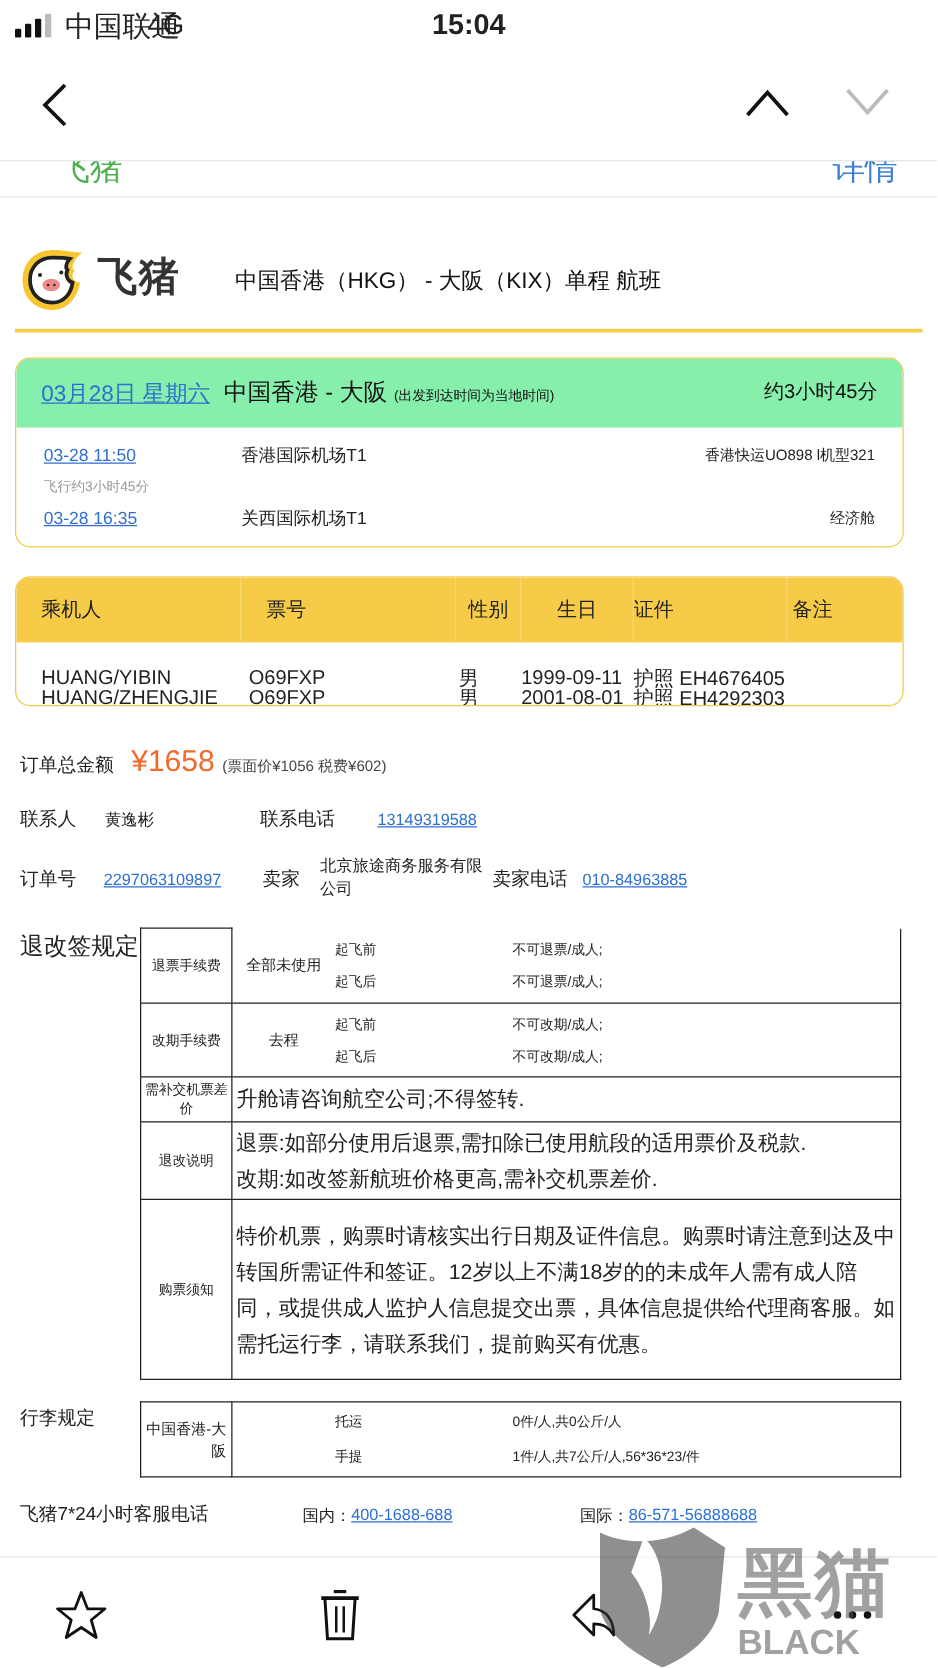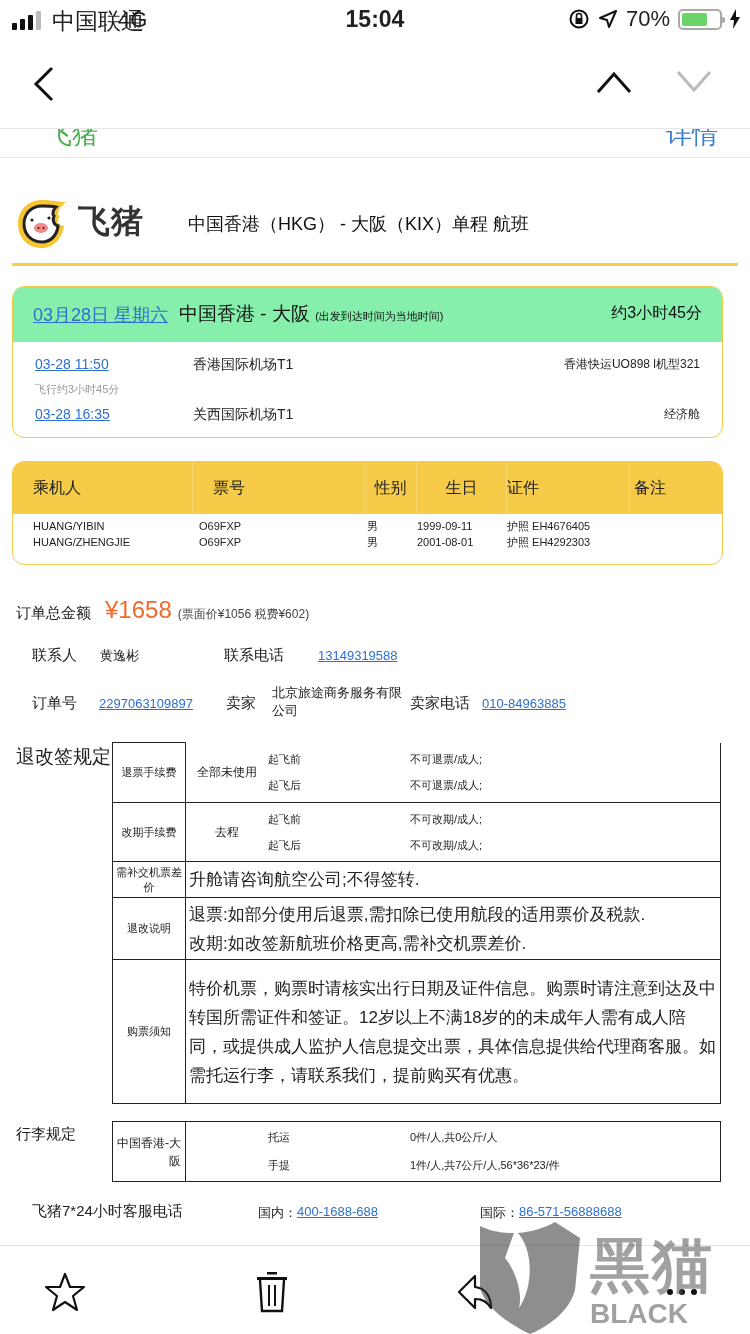--- a/index.html
+++ b/index.html
@@ -51,21 +51,21 @@
   .flight-body .fd { position: absolute; left: 22px; top: 40px; font-size: 11px; color: #999; }
   .flight-body .t2 { position: absolute; left: 22px; top: 64px; }
   .flight-body .a2 { position: absolute; left: 180px; top: 64px; }
   .flight-body .cls { position: absolute; right: 22px; top: 64px; font-size: 12px; }
 
   
   .pax-card { top: 461px; height: 104px; }
   .pax-head { display: flex; background: #f5cb47; height: 52px; align-items: center; font-size: 16px; }
   .pax-head div { height: 100%; display: flex; align-items: center; padding-left: 20px; border-right: 1px solid #f7d770; }
   .pax-head div:last-child { border-right: none; }
-  .pax-rows { padding-top: 4px; font-size: 11px; }
+  .pax-rows { padding-top: 21px; font-size: 16px; }
   .pax-row { display: flex; height: 16px; align-items: center; }
   .c1 { width: 180px; padding-left: 20px; }
   .c2 { width: 172px; padding-left: 6px; }
   .c3 { width: 52px; padding-left: 2px; }
   .c4 { width: 90px; padding-left: 0; }
   .c5 { width: 123px; padding-left: 0; }
   .c6 { flex: 1; }
   .pax-head .c1 { width: 180px; }
   .pax-head .c2 { width: 172px; }
   .pax-head .c3 { width: 52px; padding-left: 0; justify-content: center; }
@@ -74,21 +74,21 @@
   .pax-head .c6 { flex: 1; padding-left: 4px; }
 
   
   .info { position: absolute; left: 16px; font-size: 15px; color: #222; }
   .total-row { top: 596px; display: flex; align-items: baseline; }
   .total-row .amt { color: #f06a2a; font-size: 24px; margin-left: 14px; }
   .total-row .detail { font-size: 12px; color: #444; margin-left: 6px; }
 
   .contact-row { top: 646px; width: 720px; height: 22px; }
   .order-row { top: 684px; width: 720px; height: 40px; }
-  .abs { position: absolute; margin-left: 16px; }
+  .abs { position: absolute; }
   .small-link { font-size: 13px; }
 
   
   .rules-label { position: absolute; left: 16px; top: 744px; font-size: 19px; }
   table.rules { position: absolute; left: 112px; top: 742px; width: 609px; border-collapse: collapse; font-size: 11px; }
   table.rules td { border: 1px solid #222; vertical-align: middle; }
   table.rules td.k { width: 73px; text-align: center; padding: 0 2px; }
   table.rules .inner { width: 100%; border-collapse: collapse; }
   table.rules .inner td { border: none; }
   .big { font-size: 17px; line-height: 29px; padding: 0 3px; }
@@ -114,37 +114,20 @@
 <div class="status-bar">
   <div class="sig">
     <i style="height:7px"></i>
       <i style="height:11px"></i>
       <i style="height:15px"></i>
       <i class="off" style="height:19px"></i>
   </div>
   <span class="carrier">中国联通</span>
   <span class="net">4G</span>
   <div class="time">15:04</div>
-  <div class="right">
-    <svg width="22" height="22" viewBox="0 0 22 22">
-        <circle cx="11" cy="11" r="8.5" fill="none" stroke="#111" stroke-width="2"></circle>
-        <rect x="7.5" y="10" width="7" height="6" fill="#111"></rect>
-        <path d="M8.5 10 V8 a2.5 2.5 0 0 1 5 0 V10" fill="none" stroke="#111" stroke-width="1.6"></path>
-      </svg>
-    <svg width="20" height="20" viewBox="0 0 20 20">
-        <path d="M18 2 L2 9 L9 11 L11 18 Z" fill="none" stroke="#111" stroke-width="2" stroke-linejoin="round"></path>
-      </svg>
-    <span>70%</span>
-    <div class="battery">
-        <div class="lvl"></div>
-      </div>
-    <svg width="10" height="20" viewBox="0 0 10 20">
-        <path d="M6 0 L0 11 H4 L3 20 L10 8 H6 Z" fill="#111"></path>
-      </svg>
-  </div>
 </div>
 
 <div class="nav-bar">
   <svg class="back" viewBox="0 0 28 36">
       <path d="M22 2 L6 18 L22 34" fill="none" stroke="#111" stroke-width="3"></path>
     </svg>
   <svg class="up" viewBox="0 0 36 24">
       <path d="M2 22 L18 4 L34 22" fill="none" stroke="#111" stroke-width="3"></path>
     </svg>
   <svg class="down" viewBox="0 0 36 24">

